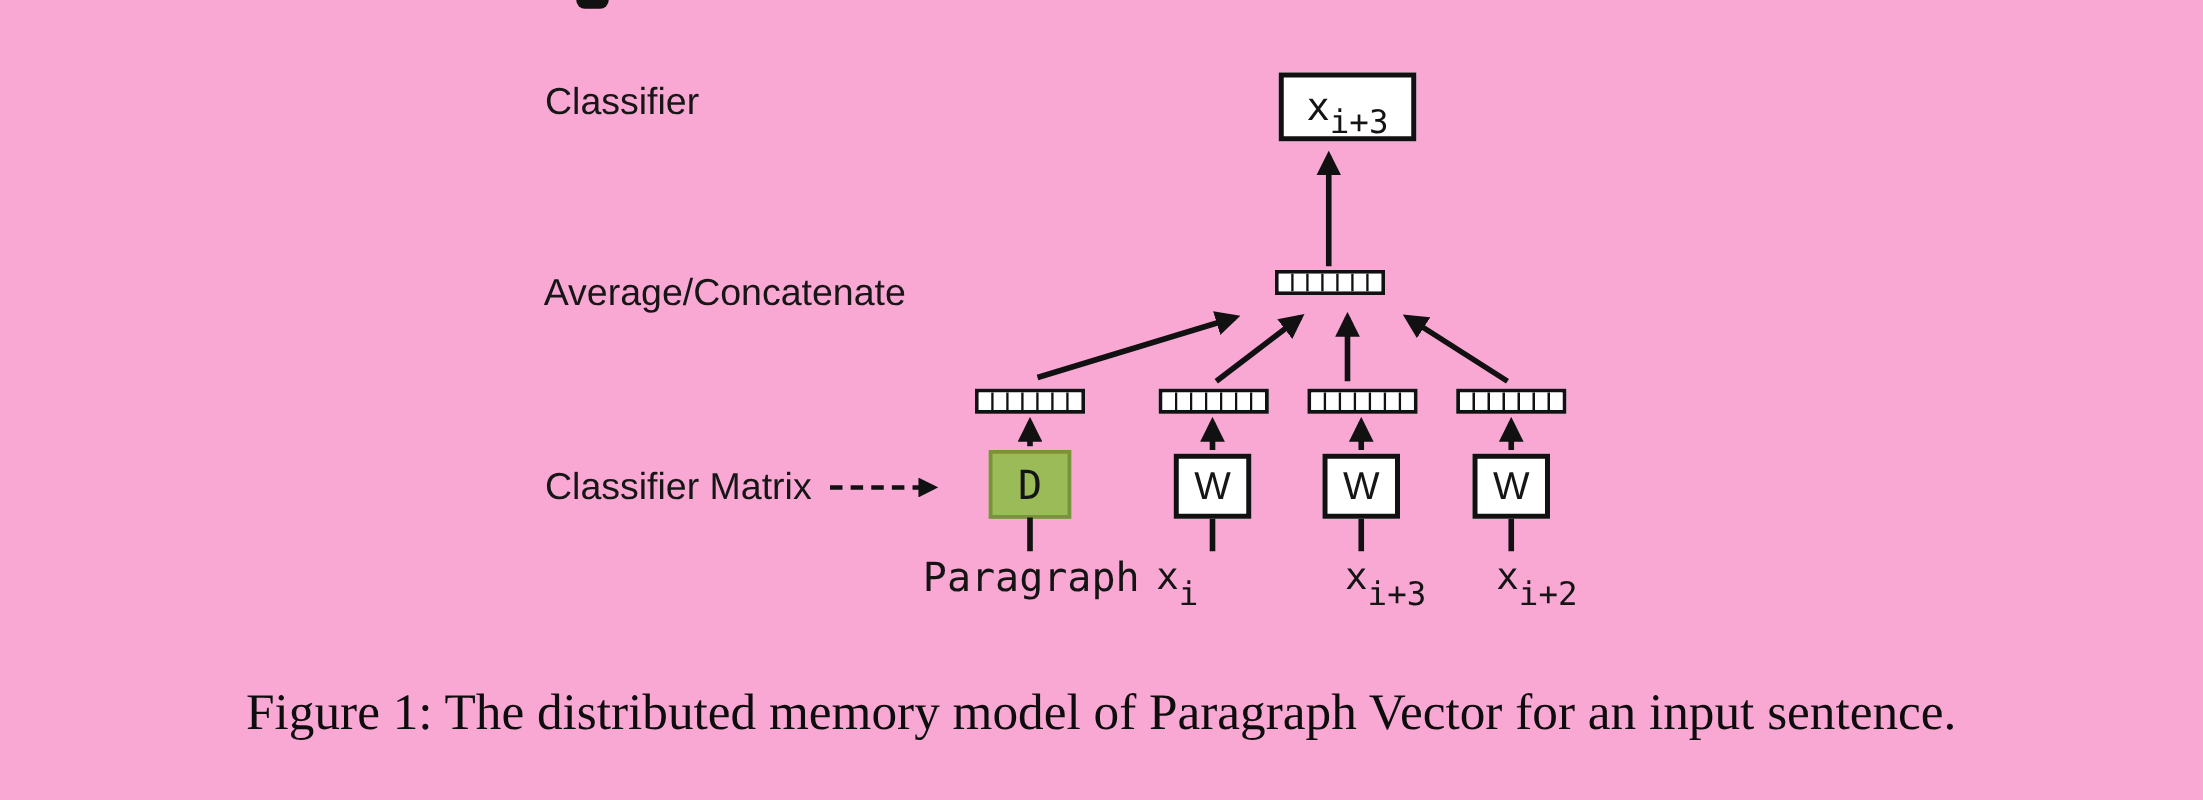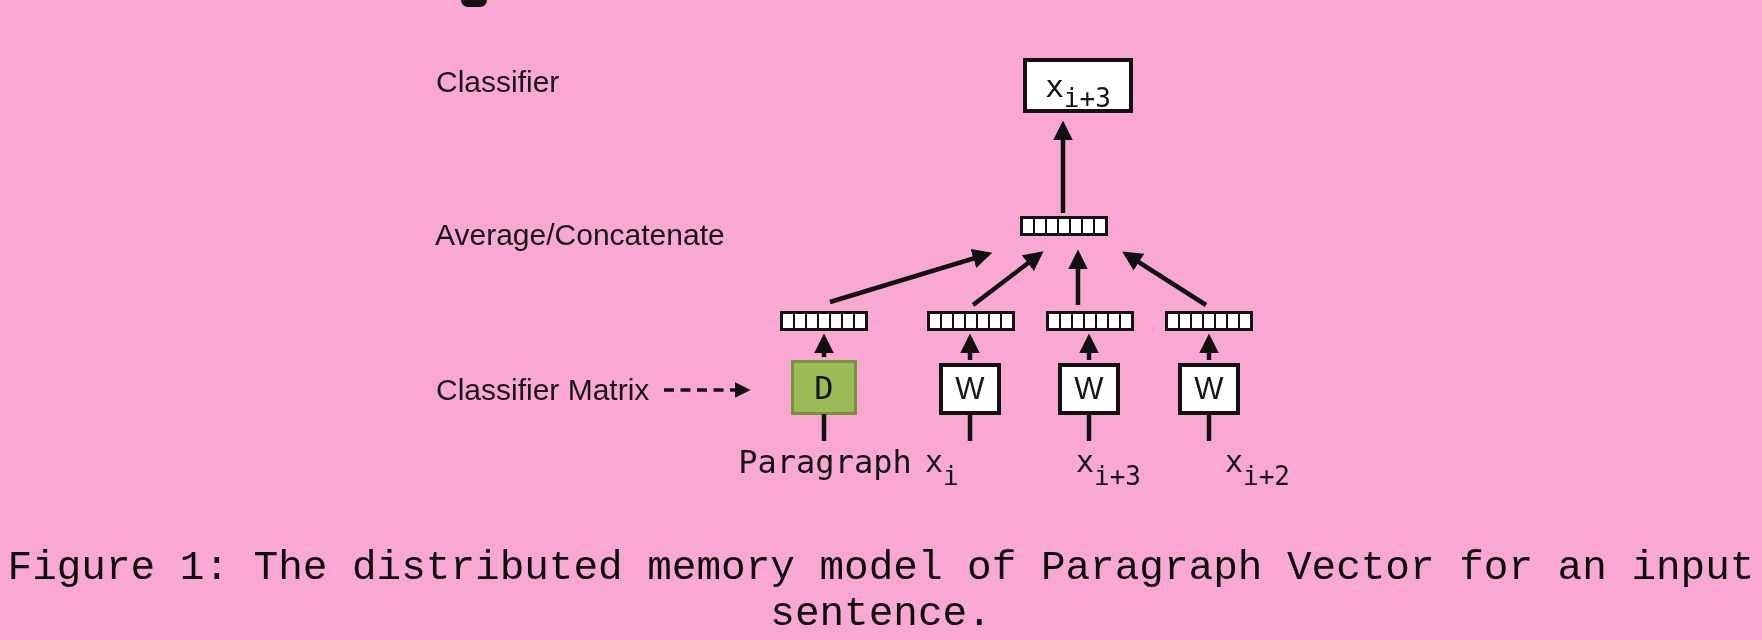--- a/index.html
+++ b/index.html
@@ -32,21 +32,21 @@
         display:flex;align-items:center;justify-content:center;font-size:32px;}
   .wbox{width:54px;height:44px;background:#fff;border:4px solid #111;
         display:flex;align-items:center;justify-content:center;
         font-family:"Liberation Sans",sans-serif;font-size:31px;color:#161616;}
 
   
   .pid{left:737px;top:444px;width:176px;text-align:center;font-size:32px;line-height:36px;}
 
   
   .caption{left:0;top:545px;width:1762px;text-align:center;
-           font-family:Liberation Mono, monospace;font-size:41px;color:#0d0d0d;}
+           font-family:Liberation Serif, serif;font-size:41px;color:#0d0d0d;}
 
   
   .fragment{left:461px;top:0;width:26px;height:7px;background:#111;border-radius:0 0 13px 13px;}
 
   svg.arrows{position:absolute;left:0;top:0;pointer-events:none;}
 </style>
 </head>
 <body>
 
 <div class="page">
@@ -126,21 +126,21 @@
   <div class="abs pid mono">
     <div>Paragraph</div>
   </div>
 
   <div class="abs mono xlbl" style="left:925px;top:447px;">
     <span>x</span><span class="sub">i</span>
   </div>
   <div class="abs mono xlbl" style="left:1076px;top:447px;">
     <span>x</span><span class="sub">i+3</span>
   </div>
-  <div class="abs mono xlbl" style="left:1197px;top:447px;margin-left:28px;">
+  <div class="abs mono xlbl" style="left:1197px;top:447px;">
     <span>x</span><span class="sub">i+2</span>
   </div>
 
   <svg class="arrows" width="1762" height="640" viewBox="0 0 1762 640">
     <defs>
       <marker id="ah" markerWidth="4.4" markerHeight="4.4" refX="3.4" refY="2.2" orient="auto" markerUnits="strokeWidth">
         <path d="M0,0 L4.4,2.2 L0,4.4 Z" fill="#111"></path>
       </marker>
     </defs>
 

